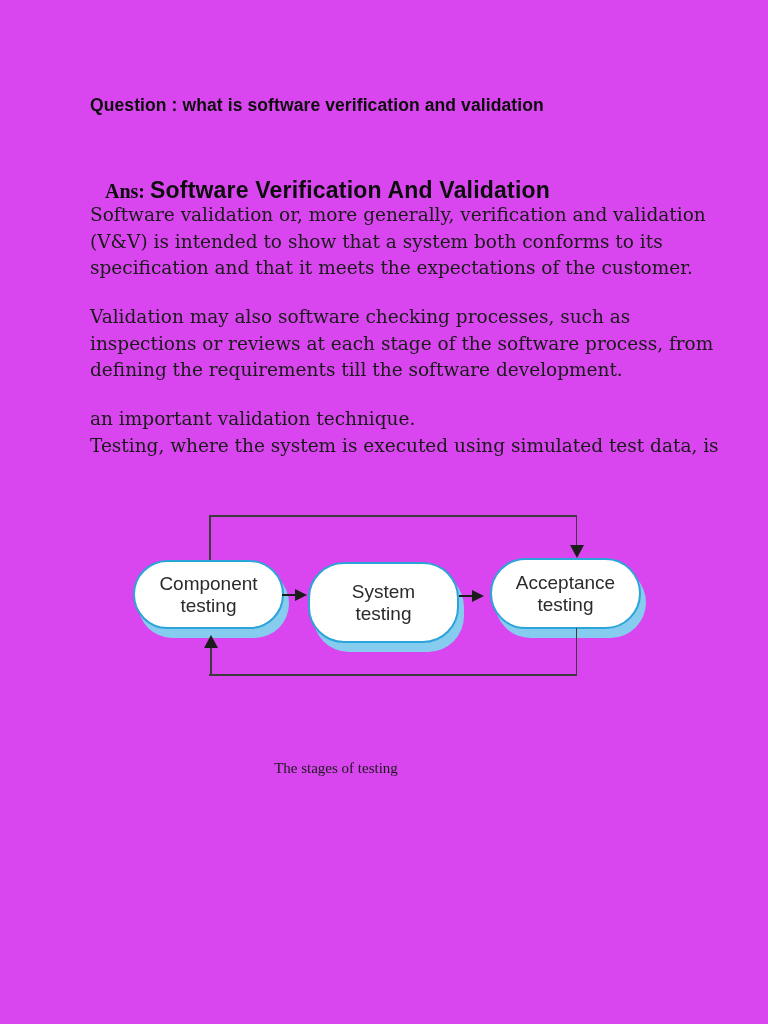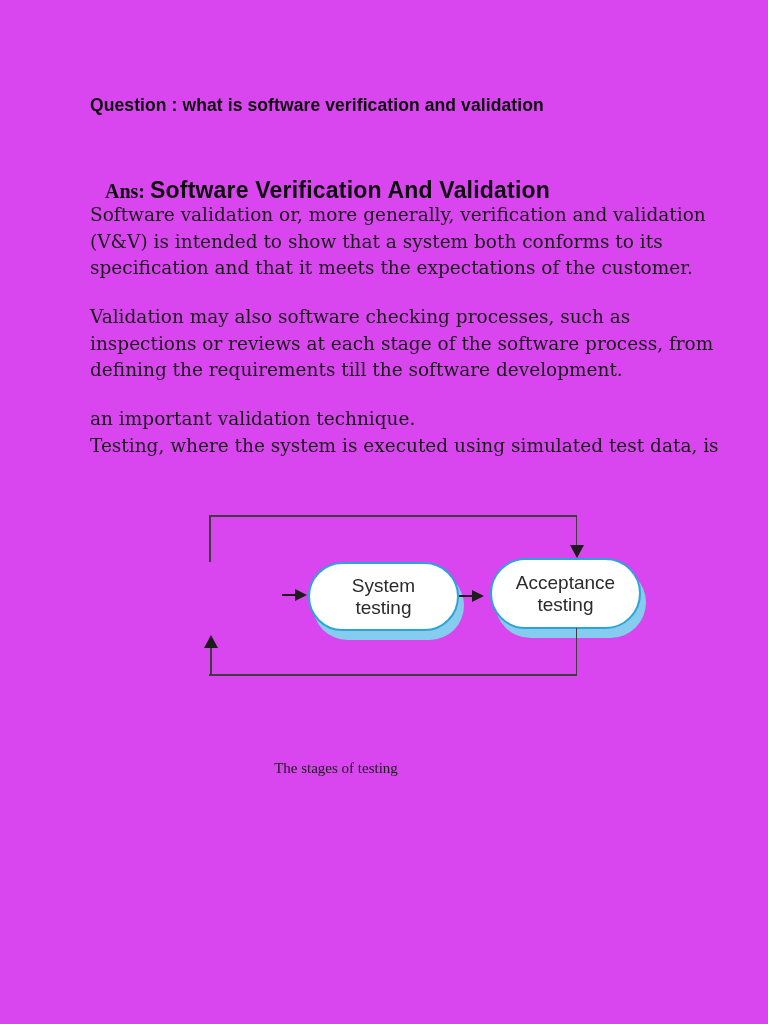--- a/index.html
+++ b/index.html
@@ -88,21 +88,21 @@
     border:2.5px solid var(--node-border);
     border-radius:36px;
     box-shadow:5px 9px 0 var(--node-shadow);
     display:flex;align-items:center;justify-content:center;
     text-align:center;
     font-family:"Liberation Sans", sans-serif;
     font-size:19px;line-height:22px;color:#2b2b2b;
     padding:2px 20px;
   }
   .pill-component{left:3px;top:50px;height:69px;}
-  .pill-system{left:178px;top:52px;height:69px;}
+  .pill-system{left:178px;top:52px;height:81px;}
   .pill-acceptance{left:360px;top:48px;height:71px;}
 
   .diagram-caption{
     position:absolute;left:0;top:760px;width:672px;
     text-align:center;
     font-family:"Liberation Serif", serif;
     font-size:15px;color:#1a1a1a;
   }
 </style>
 </head>
@@ -132,20 +132,21 @@
       <div>an important validation technique.</div>
       <div>Testing, where the system is executed using simulated test data, is</div>
     </div>
 
   <div class="diagram">
     <div class="hline line-top"></div>
     <div class="vline line-left-top"></div>
     <div class="vline line-right-top"></div>
     <div class="arrow-down"></div>
 
+    <div class="pill pill-component">Component testing</div>
 
     <div class="conn-line conn-1-line"></div>
     <div class="arrow-right conn-1-head"></div>
 
     <div class="pill pill-system">System testing</div>
 
     <div class="conn-line conn-2-line"></div>
     <div class="arrow-right conn-2-head"></div>
 
     <div class="pill pill-acceptance">Acceptance testing</div>

